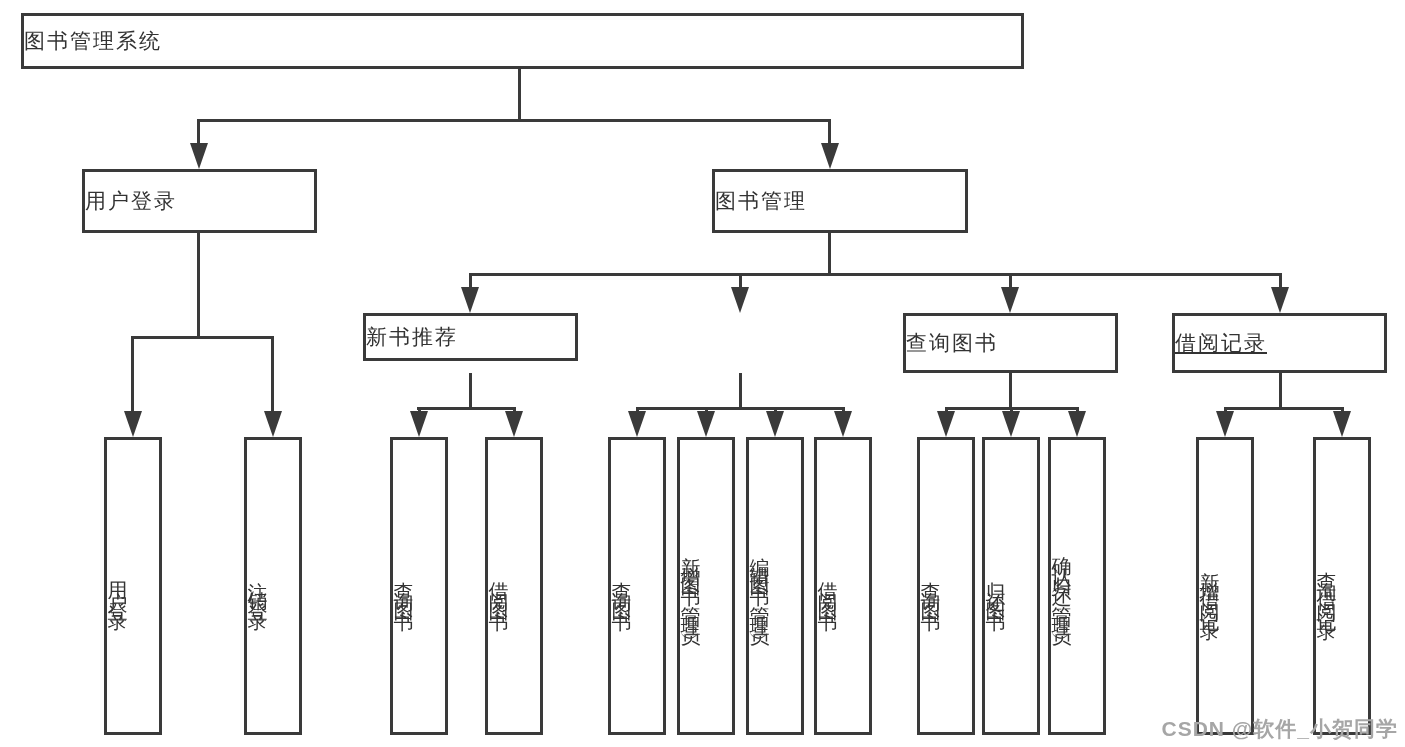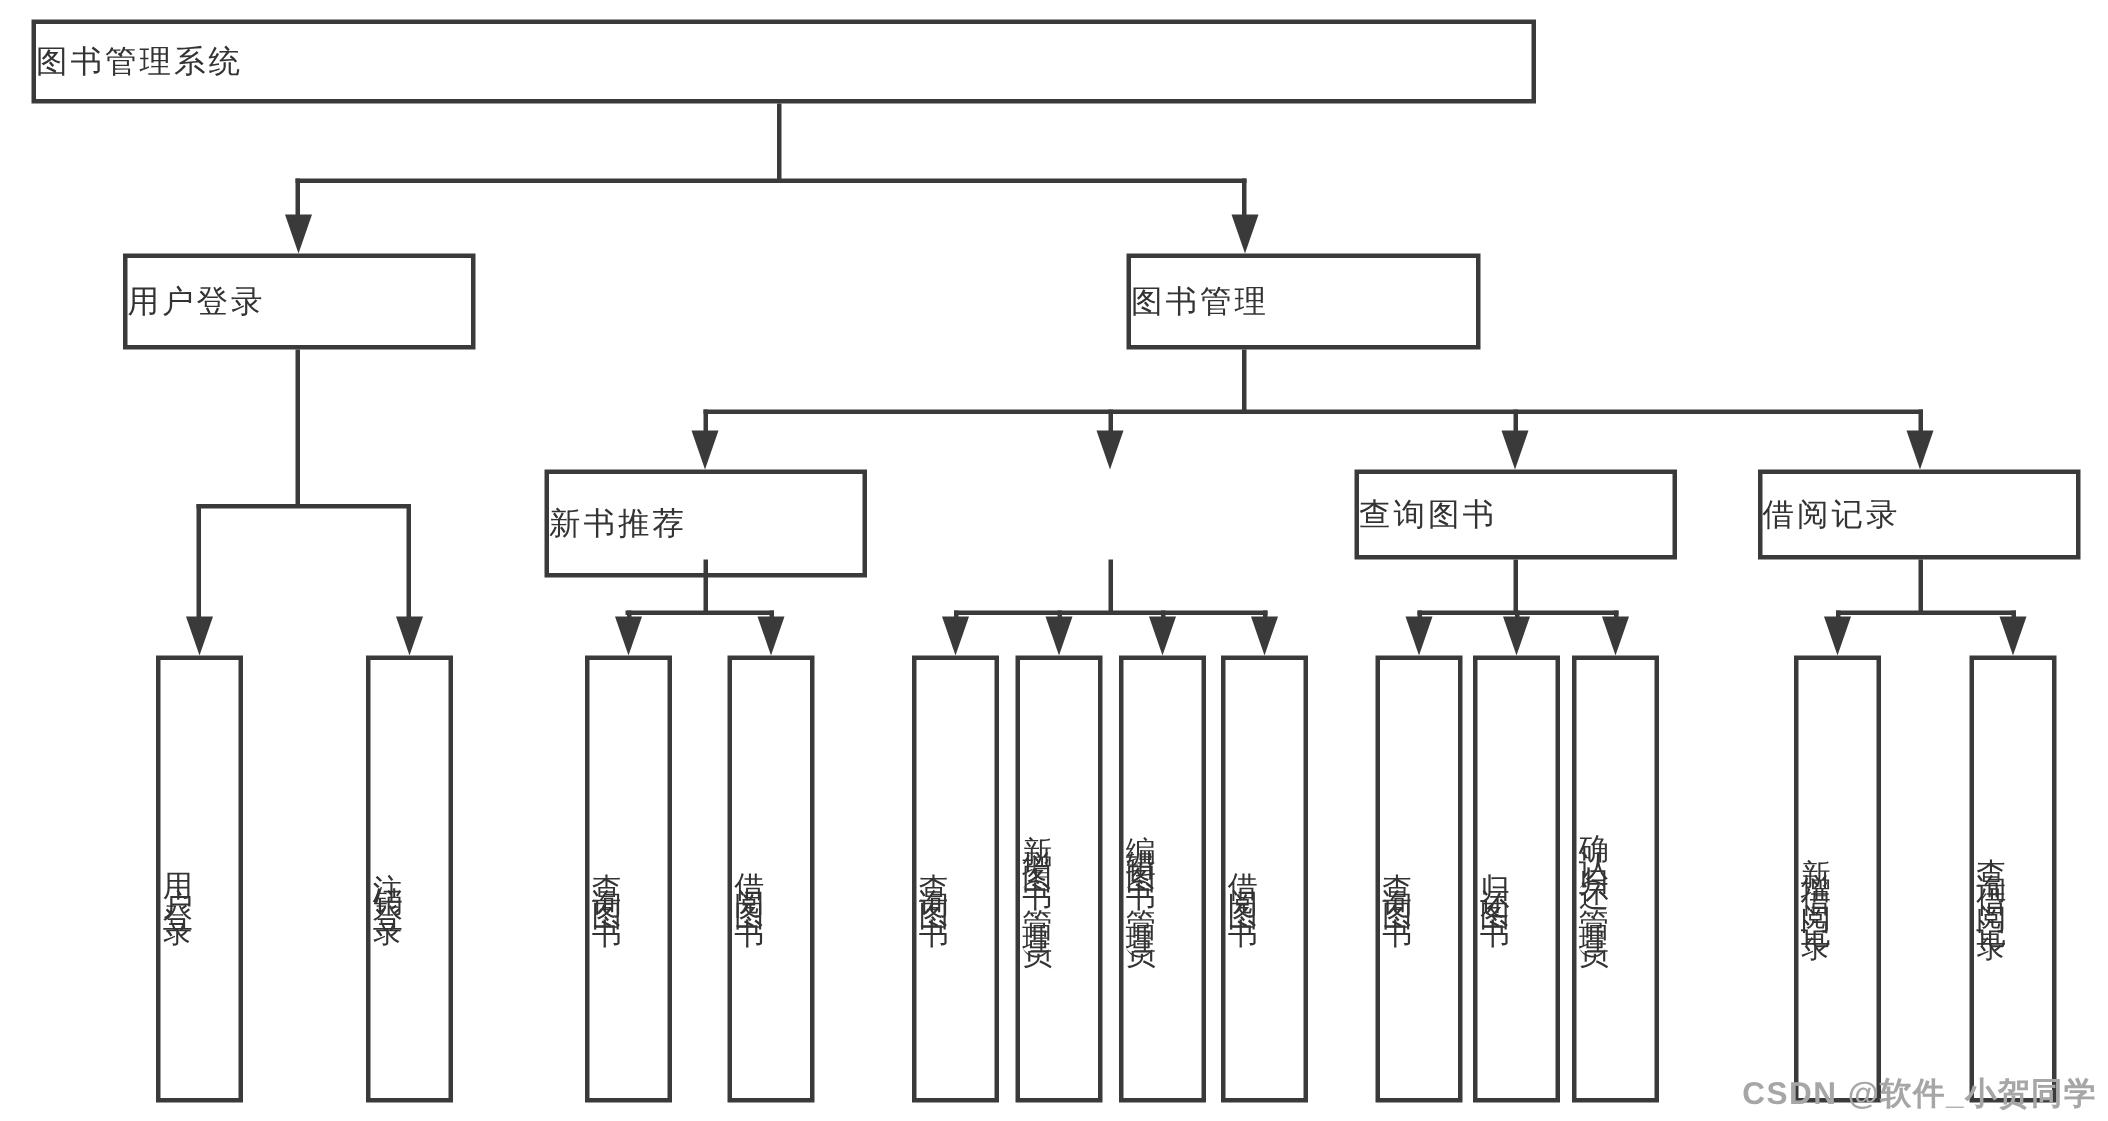--- a/index.html
+++ b/index.html
@@ -68,31 +68,31 @@
 
 <div id="stage" style="--line: #3a3a3a; --text: #333333; --wm: #a6a6a6; --bg: #ffffff;">
 
   <div class="box" style="left:21px; top:13px; width:1003px; height:56px;">
     <span class="hlabel">图书管理系统</span>
   </div>
 
   <div class="box" style="left:82px; top:169px; width:235px; height:64px;">
     <span class="hlabel">用户登录</span>
   </div>
-  <div class="box" style="left:712px; top:169px; width:236px; height:64px;margin-left:39px;">
+  <div class="box" style="left:712px; top:169px; width:256px; height:64px;">
     <span class="hlabel">图书管理</span>
   </div>
 
-  <div class="box" style="left:363px; top:313px; width:215px; height:72px;">
+  <div class="box" style="left:363px; top:313px; width:215px; height:48px;">
     <span class="hlabel">新书推荐</span>
   </div>
   <div class="box" style="left:903px; top:313px; width:215px; height:60px;">
     <span class="hlabel">查询图书</span>
   </div>
-  <div class="box" style="left:1172px; top:313px; width:215px; height:60px;">
+  <div class="box" style="left:1172px; top:313px; width:215px; height:60px;text-decoration:underline;">
     <span class="hlabel">借阅记录</span>
   </div>
 
   <div class="box" style="left:104px; top:437px; width:58px; height:298px;">
     <span class="vlabel">用户登录</span>
   </div>
   <div class="box" style="left:244px; top:437px; width:58px; height:298px;">
     <span class="vlabel">注销登录</span>
   </div>
   <div class="box" style="left:390px; top:437px; width:58px; height:298px;">

